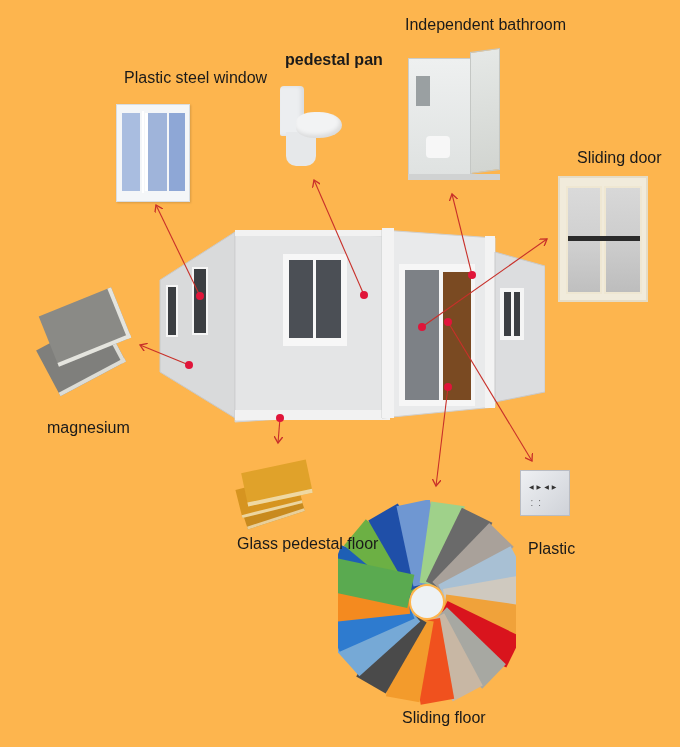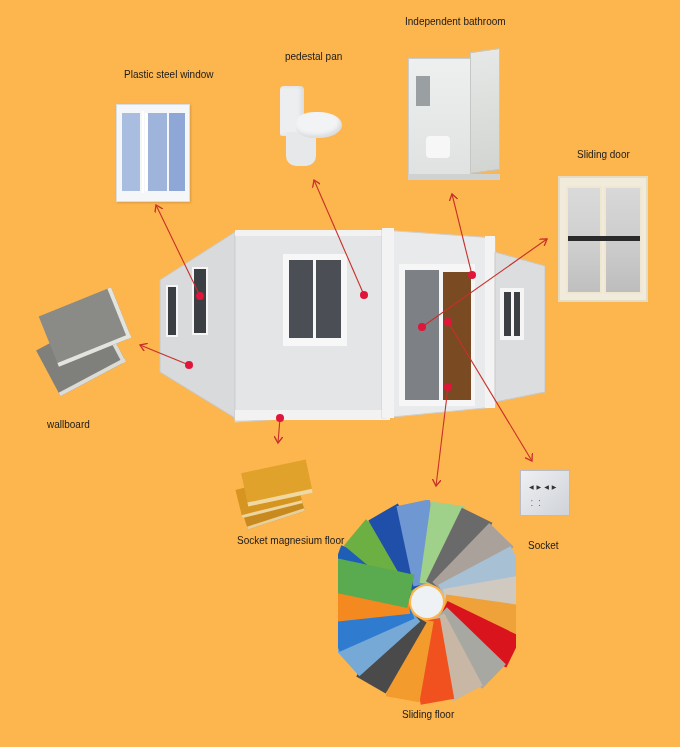--- a/index.html
+++ b/index.html
@@ -1,17 +1,17 @@
 <!DOCTYPE html>
 <html><head>
 <meta charset="utf-8">
 <style>
   html, body { margin:0; padding:0; }
   body { width:680px; height:747px; background:#FDB54E; position:relative; overflow:hidden; font-family:"Liberation Sans", sans-serif; }
-  .label { position:absolute; font-size:10px; color:#1a1a1a; white-space:nowrap; }
+  .label { position:absolute; font-size:16px; color:#1a1a1a; white-space:nowrap; }
   .abs { position:absolute; }
   svg.overlay { position:absolute; left:0; top:0; }
 </style>
 </head>
 <body>
 
 <div class="abs" style="left:116px;top:104px;width:72px;height:96px;background:#f4f6f8;border:1px solid #d8dde2;box-shadow:1px 1px 2px rgba(0,0,0,0.15);">
   <div style="position:absolute;left:5px;top:8px;width:18px;height:78px;background:#a9bde0;"></div>
   <div style="position:absolute;left:25px;top:6px;width:2px;height:82px;background:#fff;"></div>
   <div style="position:absolute;left:28px;top:8px;width:22px;height:78px;background:#9fb4da;border-left:3px solid #fff;box-sizing:border-box;"></div>
@@ -135,19 +135,19 @@
     <circle cx="472" cy="275" r="4"></circle>
     <circle cx="422" cy="327" r="4"></circle>
     <circle cx="448" cy="322" r="4"></circle>
     <circle cx="189" cy="365" r="4"></circle>
     <circle cx="280" cy="418" r="4"></circle>
     <circle cx="448" cy="387" r="4"></circle>
   </g>
 </svg>
 
 <div class="label" style="left:124px;top:69px;">Plastic steel window</div>
-<div class="label" style="left:285px;top:51px;">pedestal pan</div>
+<div class="label" style="left:285px;top:51px;font-weight:bold;">pedestal pan</div>
 <div class="label" style="left:405px;top:16px;">Independent bathroom</div>
 <div class="label" style="left:577px;top:149px;">Sliding door</div>
-<div class="label" style="left:47px;top:419px;">wallboard</div>
-<div class="label" style="left:237px;top:535px;">Socket magnesium floor</div>
-<div class="label" style="left:528px;top:540px;">Socket</div>
+<div class="label" style="left:47px;top:419px;">magnesium</div>
+<div class="label" style="left:237px;top:535px;">Glass pedestal floor</div>
+<div class="label" style="left:528px;top:540px;">Plastic</div>
 <div class="label" style="left:402px;top:709px;">Sliding floor</div>
 
 </body></html>

